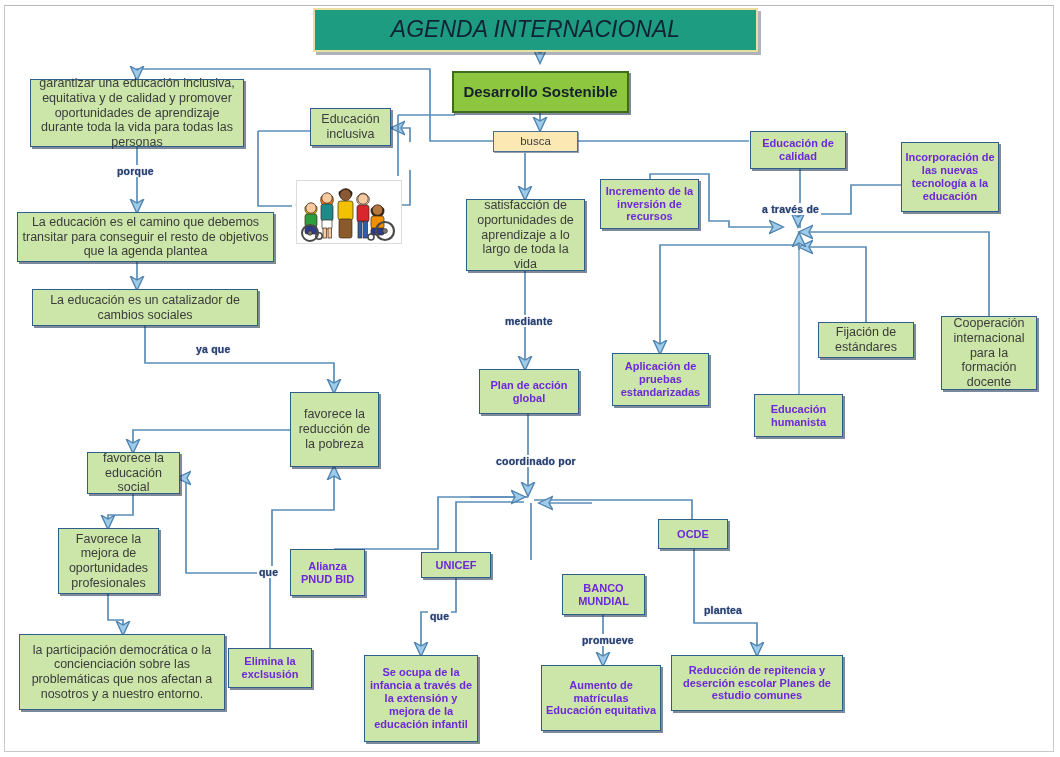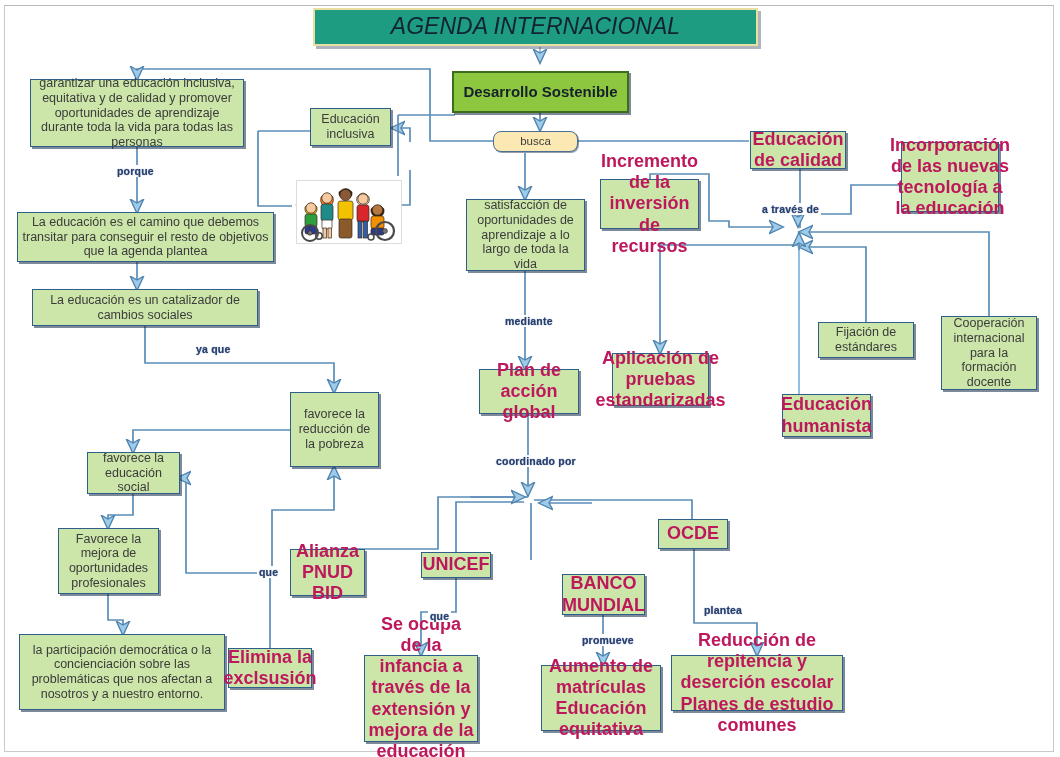--- a/index.html
+++ b/index.html
@@ -15,21 +15,21 @@
   }
   svg#wires{position:absolute;left:0;top:0;width:1060px;height:757px;}
   .node{
     position:absolute;box-sizing:border-box;
     background:#cce6a9;border:1px solid #2e5f8a;
     box-shadow:2px 2px 0 rgba(20,40,70,.55);
     display:flex;align-items:center;justify-content:center;text-align:center;
     color:#2b2b2b;line-height:1.18;padding:2px 3px;
   }
   .node.plain{font-weight:400;font-size:12.5px;color:#3b3b3b;}
-  .node.bold{font-weight:bold;font-size:18px;color:#be185d;}
+  .node.bold{font-weight:bold;font-size:11px;color:#6d28d9;}
   .node.title{
     background:#1d9c82;border:2px solid #e8dfa0;
     box-shadow:3px 3px 0 rgba(20,40,70,.35);
     font-style:italic;font-weight:400;font-size:23px;color:#123;
   }
   .node.hero{
     background:#8dc63f;border:2px solid #3f6b1f;
     font-weight:bold;font-size:15px;color:#16212b;
   }
   .node.tag{
@@ -127,21 +127,21 @@
       <path d="M866,322 L866,247 L800,247" marker-end="url(#ar)"></path>
 
       <path d="M799,245 L799,394" stroke="#7db4dc"></path>
 
       <path d="M798,245 L660,245 L660,268 L660,353" marker-end="url(#ar)"></path>
 
       <path d="M799,250 L799,234" marker-end="url(#ar)"></path>
     </g>
   </svg>
 
-  <div class="node title" style="left:313px;top:8px;width:445px;height:38px;">
+  <div class="node title" style="left:313px;top:8px;width:445px;height:44px;">
     <span>AGENDA INTERNACIONAL</span>
   </div>
 
   <div class="node hero" style="left:452px;top:71px;width:177px;height:42px;align-items:center;">
     <span>Desarrollo Sostenible</span>
   </div>
 
   <div class="node plain" style="left:30px;top:79px;width:214px;height:68px;">
     <span>garantizar una educación inclusiva, equitativa y de calidad y promover oportunidades de aprendizaje durante toda la vida para todas las personas</span>
   </div>
@@ -151,21 +151,21 @@
   </div>
 
   <div class="node plain" style="left:32px;top:289px;width:226px;height:37px;">
     <span>La educación es un catalizador de cambios sociales</span>
   </div>
 
   <div class="node plain" style="left:310px;top:108px;width:81px;height:38px;">
     <span>Educación inclusiva</span>
   </div>
 
-  <div class="node tag" style="left:493px;top:131px;width:85px;height:21px;border-radius:8px;">
+  <div class="node tag" style="left:493px;top:131px;width:85px;height:21px;">
     <span>busca</span>
   </div>
 
   <div class="node plain" style="left:466px;top:199px;width:119px;height:72px;">
     <span>satisfacción de oportunidades de aprendizaje a lo largo de toda la vida</span>
   </div>
 
   <div class="node bold" style="left:479px;top:369px;width:100px;height:45px;">
     <span>Plan de acción global</span>
   </div>
@@ -187,21 +187,21 @@
   </div>
 
   <div class="node plain" style="left:818px;top:322px;width:96px;height:36px;">
     <span>Fijación de estándares</span>
   </div>
 
   <div class="node plain" style="left:941px;top:316px;width:96px;height:74px;">
     <span>Cooperación internacional para la formación docente</span>
   </div>
 
-  <div class="node bold" style="left:754px;top:394px;width:89px;height:43px;margin-left:28px;">
+  <div class="node bold" style="left:754px;top:394px;width:89px;height:43px;">
     <span>Educación humanista</span>
   </div>
 
   <div class="node plain" style="left:290px;top:392px;width:89px;height:75px;">
     <span>favorece la reducción de la pobreza</span>
   </div>
 
   <div class="node plain" style="left:87px;top:452px;width:93px;height:42px;">
     <span>favorece  la educación social</span>
   </div>

